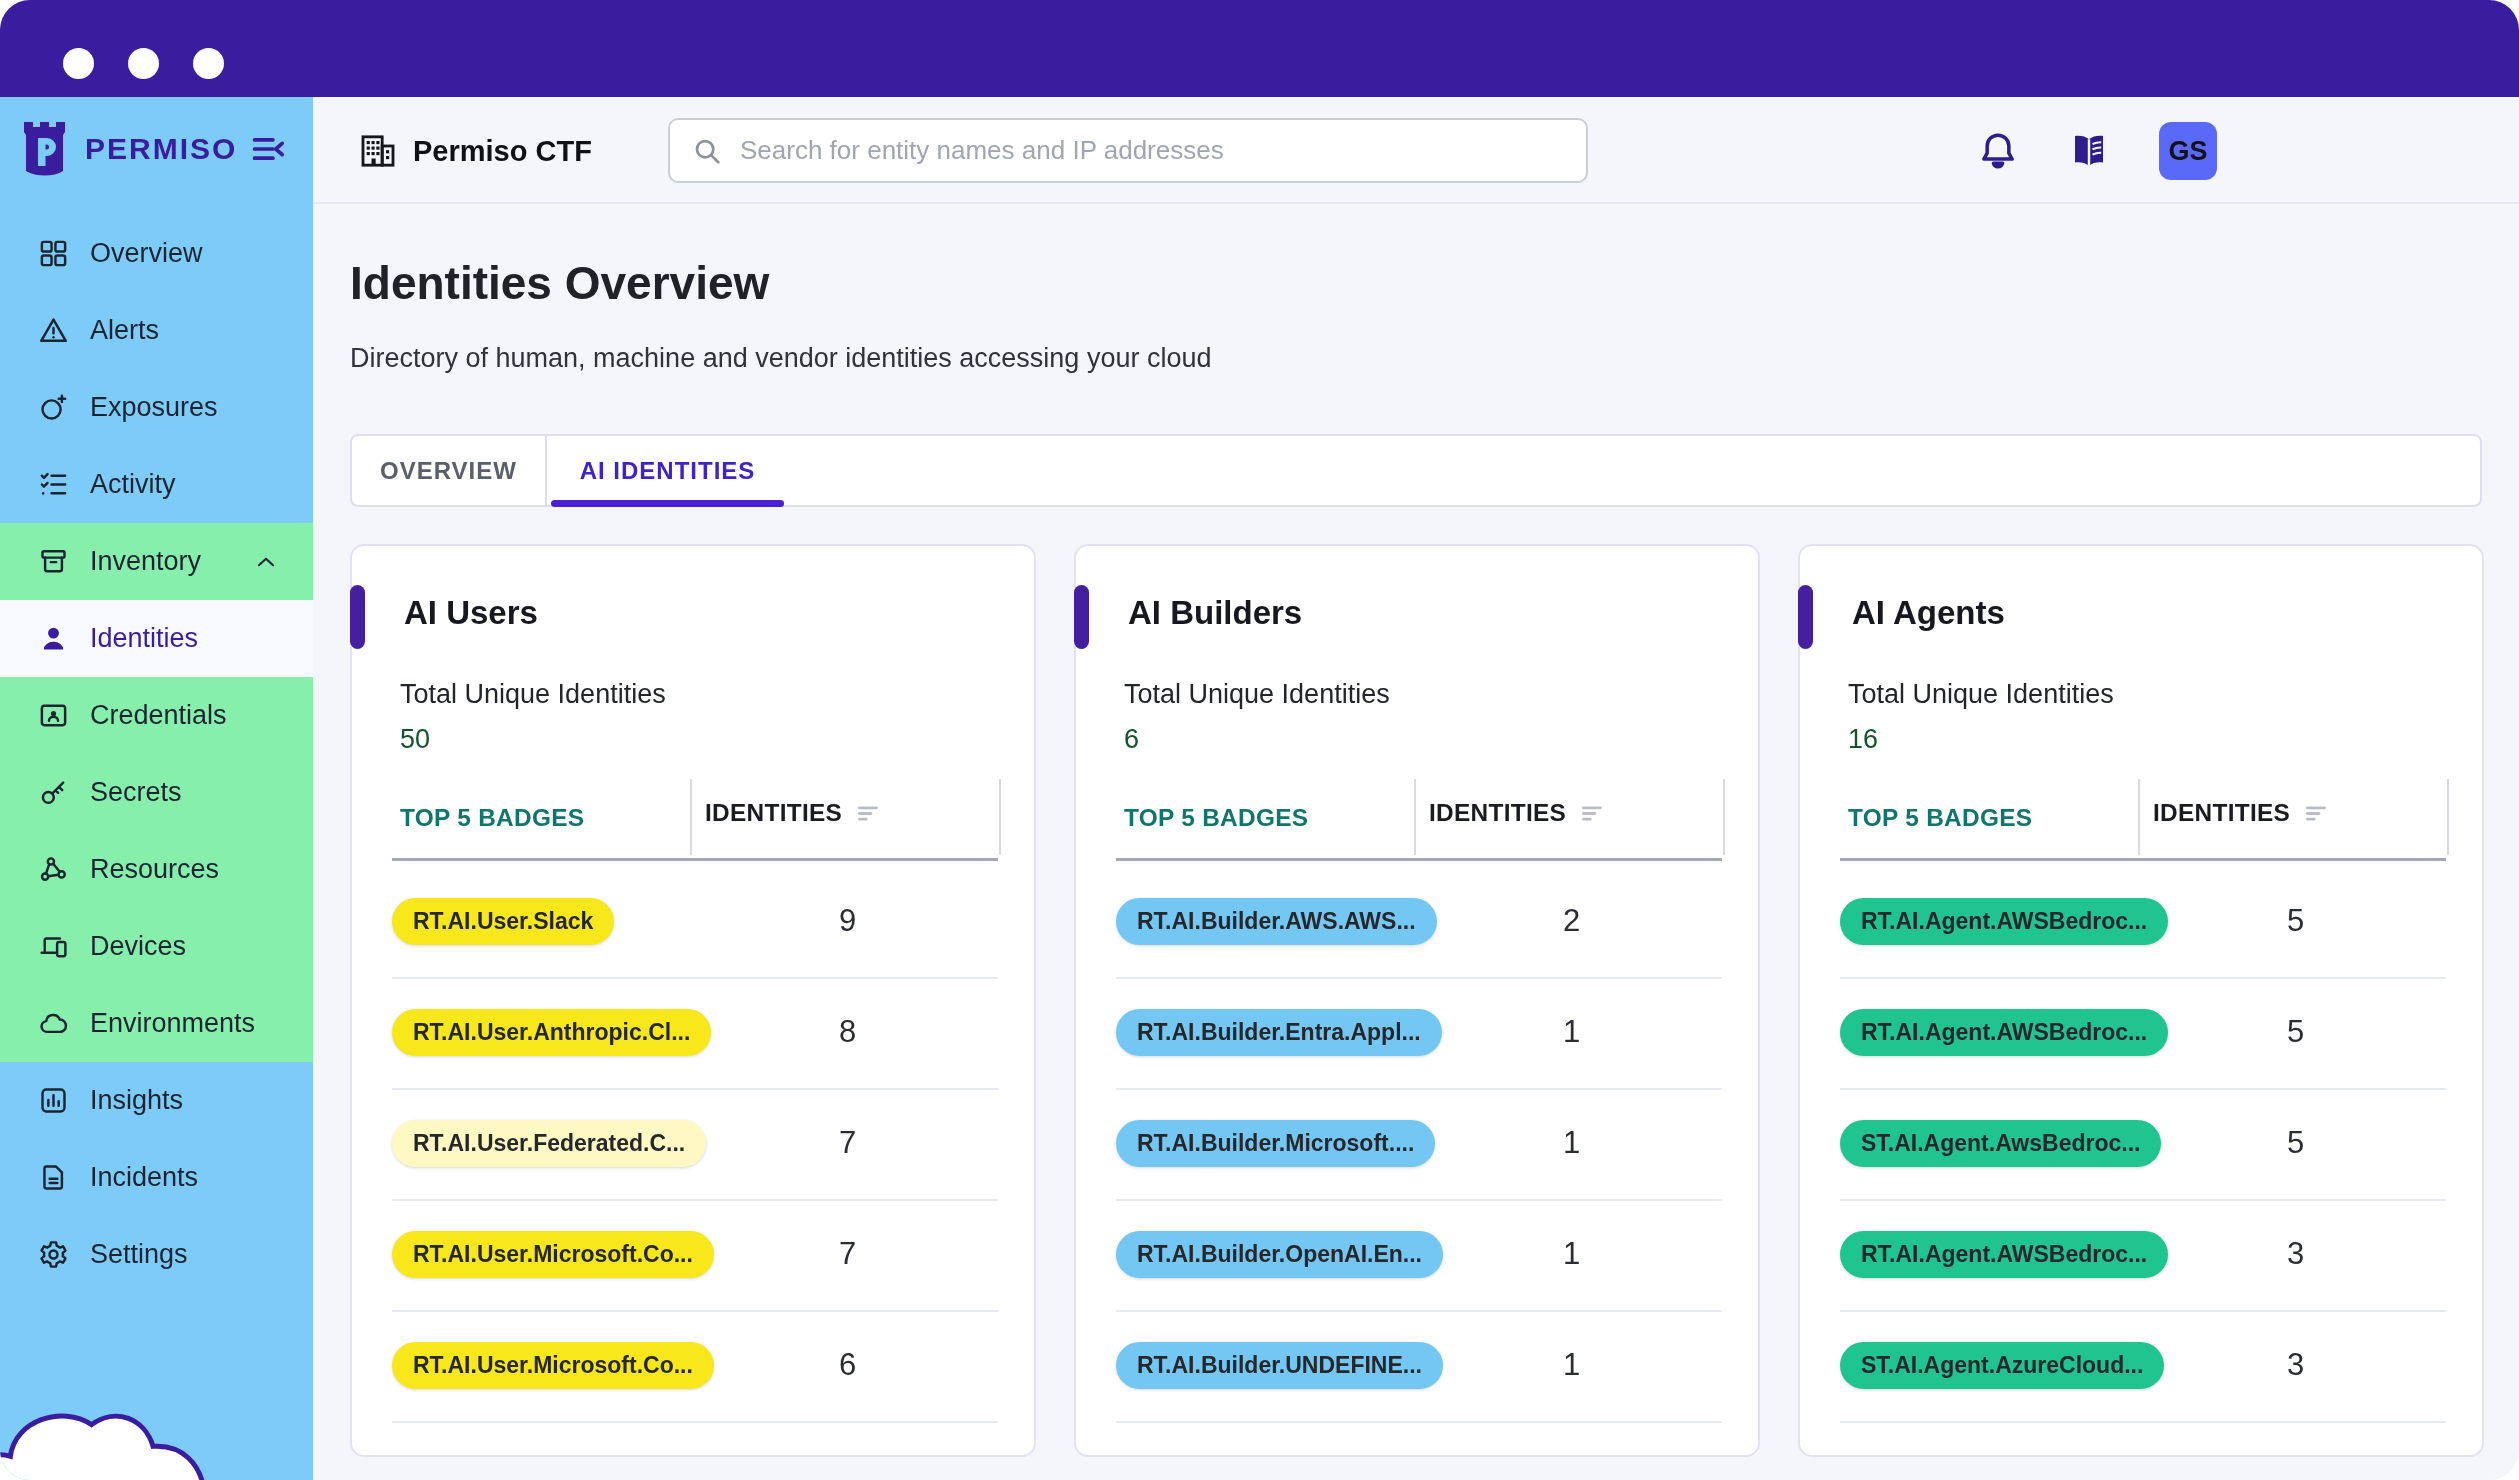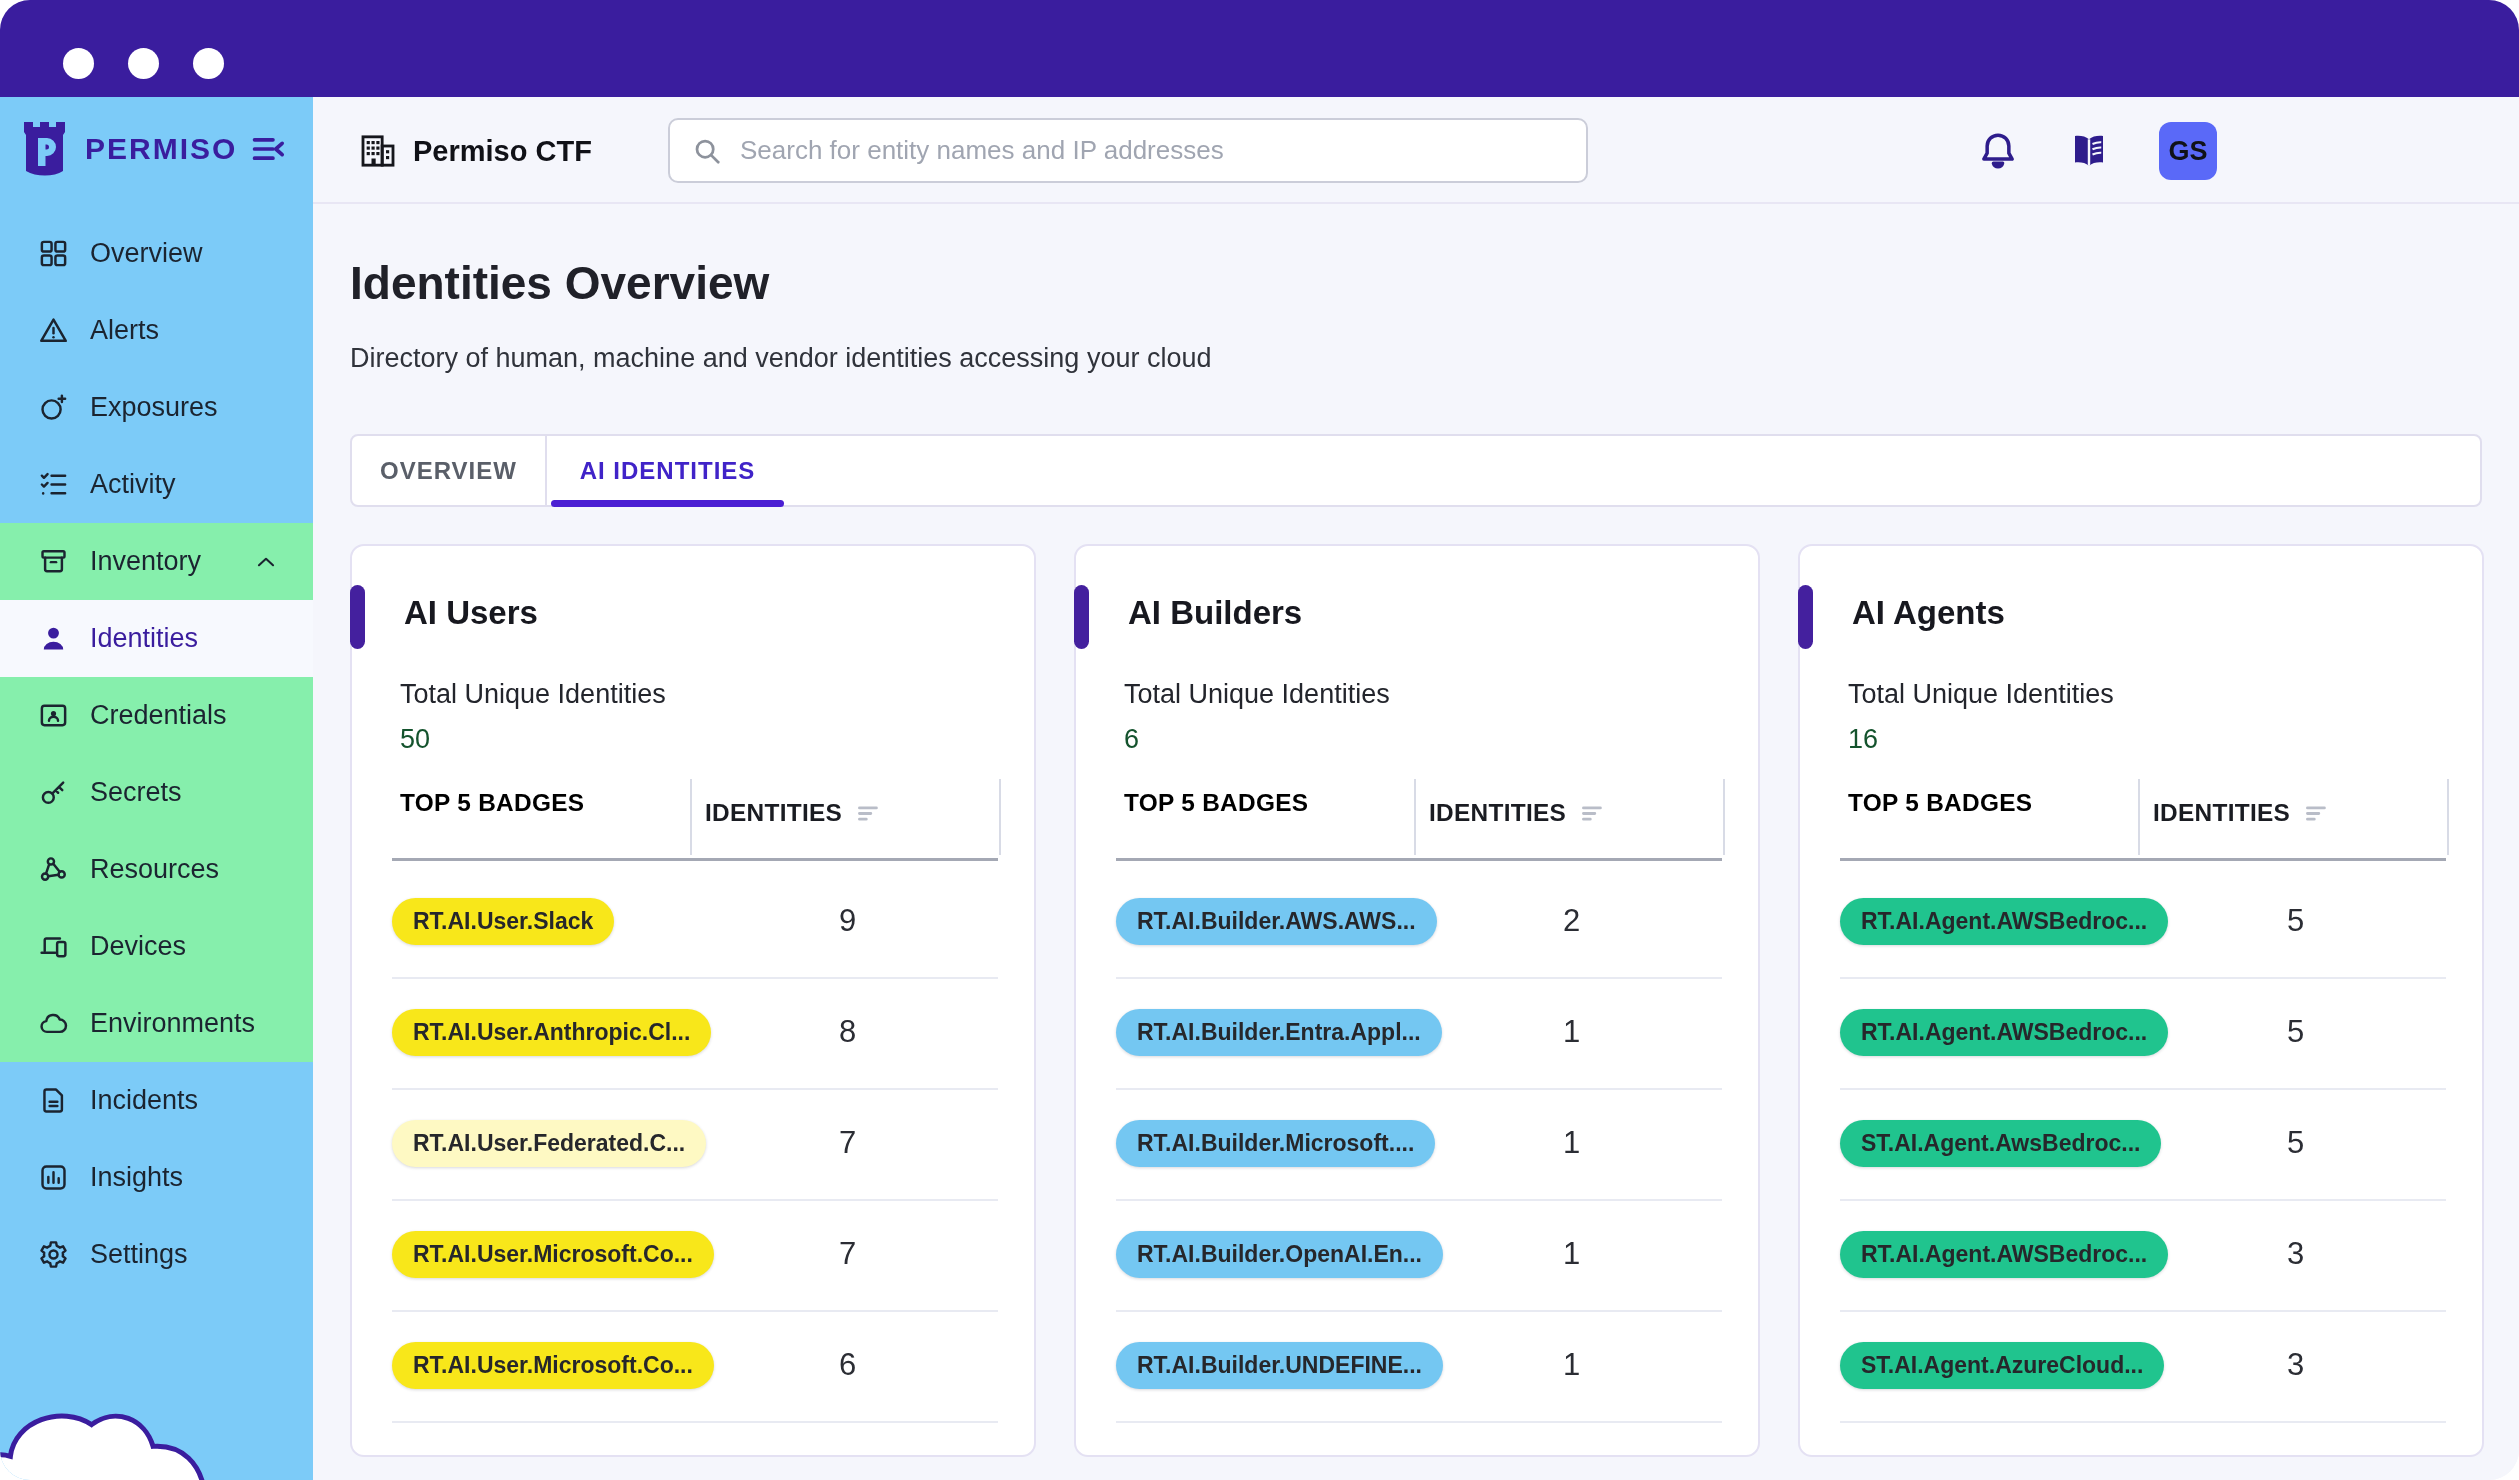--- a/index.html
+++ b/index.html
@@ -60,21 +60,21 @@
   .tab-ai::after{content:"";position:absolute;left:4px;right:4px;bottom:-2px;height:7px;
     background:#4B1FD3;border-radius:4px;}
 
   .cards{position:absolute;left:37px;top:340px;display:flex;gap:38px;}
   .card{position:relative;width:686px;height:913px;background:#fff;border:2px solid #E4E1F3;
     border-radius:14px;}
   .accent{position:absolute;left:-2px;top:39px;width:15px;height:64px;background:#44209E;border-radius:8px;}
   .c-title{position:absolute;left:52px;top:48px;font-size:33px;font-weight:bold;color:#17181F;}
   .c-total-label{position:absolute;left:48px;top:133px;font-size:27px;color:#23252C;}
   .c-total-value{position:absolute;left:48px;top:178px;font-size:27px;color:#14532d;}
-  .col1{position:absolute;left:48px;top:243px;font-size:24.4px;font-weight:bold;color:#000000;letter-spacing:0.3px;}
+  .col1{position:absolute;left:48px;top:258px;font-size:24.4px;font-weight:bold;color:#0f766e;letter-spacing:0.3px;}
   .col2{position:absolute;left:353px;top:253px;font-size:24.4px;font-weight:bold;color:#1A1C22;
     letter-spacing:0.3px;display:flex;align-items:center;gap:13px;cursor:pointer;}
   .sort-ic{width:27px;height:27px;color:#B9BDC8;}
   .vd{position:absolute;top:233px;width:2px;height:76px;background:#D8DBE6;}
   .vd1{left:338px;} .vd2{left:647px;}
   .hd-line{position:absolute;left:40px;width:606px;top:312px;height:3px;background:#A4A8B4;}
   .row{position:absolute;left:0;width:686px;height:110px;display:flex;align-items:center;}
   .badge{margin-left:40px;height:47px;display:inline-flex;align-items:center;padding:0 21px;
     border-radius:24px;font-size:23px;font-weight:600;color:#26272B;white-space:nowrap;
     box-shadow:0 1px 3px rgba(40,40,60,.18);cursor:pointer;}
@@ -214,34 +214,34 @@
               <svg viewBox="0 0 24 24" fill="none" stroke="currentColor" stroke-width="1.9" stroke-linecap="round" stroke-linejoin="round">
                 <path d="M7 18.5 a4.2 4.2 0 0 1-.6-8.36 A5.4 5.4 0 0 1 16.8 8.9 A3.9 3.9 0 0 1 16.9 18.5 Z"></path>
               </svg>
             </span>
             <span>Environments</span>
           </div>
         </div>
         <div class="nav-item">
           <span class="nav-ic">
             <svg viewBox="0 0 24 24" fill="none" stroke="currentColor" stroke-width="1.9" stroke-linecap="round" stroke-linejoin="round">
+              <rect x="3.5" y="3.5" width="17" height="17" rx="3"></rect>
+              <path d="M8 16 V11.5 M12 16 V8 M16 16 v-3.5"></path>
+            </svg>
+          </span>
+          <span>Insights</span>
+        </div>
+        <div class="nav-item">
+          <span class="nav-ic">
+            <svg viewBox="0 0 24 24" fill="none" stroke="currentColor" stroke-width="1.9" stroke-linecap="round" stroke-linejoin="round">
               <path d="M6.5 3.5 h7.5 l4.5 4.5 V19 a1.5 1.5 0 0 1-1.5 1.5 h-10.5 A1.5 1.5 0 0 1 5 19 V5 a1.5 1.5 0 0 1 1.5-1.5 z"></path>
               <path d="M9 13 h6 M9 16.2 h6"></path>
             </svg>
           </span>
           <span>Incidents</span>
-        </div>
-        <div class="nav-item">
-          <span class="nav-ic">
-            <svg viewBox="0 0 24 24" fill="none" stroke="currentColor" stroke-width="1.9" stroke-linecap="round" stroke-linejoin="round">
-              <rect x="3.5" y="3.5" width="17" height="17" rx="3"></rect>
-              <path d="M8 16 V11.5 M12 16 V8 M16 16 v-3.5"></path>
-            </svg>
-          </span>
-          <span>Insights</span>
         </div>
         <div class="nav-item">
           <span class="nav-ic">
             <svg viewBox="0 0 24 24" fill="none" stroke="currentColor" stroke-width="1.9" stroke-linecap="round" stroke-linejoin="round">
               <circle cx="12" cy="12" r="3.1"></circle>
               <path d="M19.2 13.4 a7.4 7.4 0 0 0 0-2.8 l2.1-1.6-1.9-3.3-2.5 1a7.6 7.6 0 0 0-2.4-1.4 L14 2.6 h-4 l-.5 2.7 a7.6 7.6 0 0 0-2.4 1.4 l-2.5-1-1.9 3.3 2.1 1.6 a7.4 7.4 0 0 0 0 2.8 l-2.1 1.6 1.9 3.3 2.5-1 a7.6 7.6 0 0 0 2.4 1.4 l.5 2.7 h4 l.5-2.7 a7.6 7.6 0 0 0 2.4-1.4 l2.5 1 1.9-3.3 z"></path>
             </svg>
           </span>
           <span>Settings</span>
         </div>

